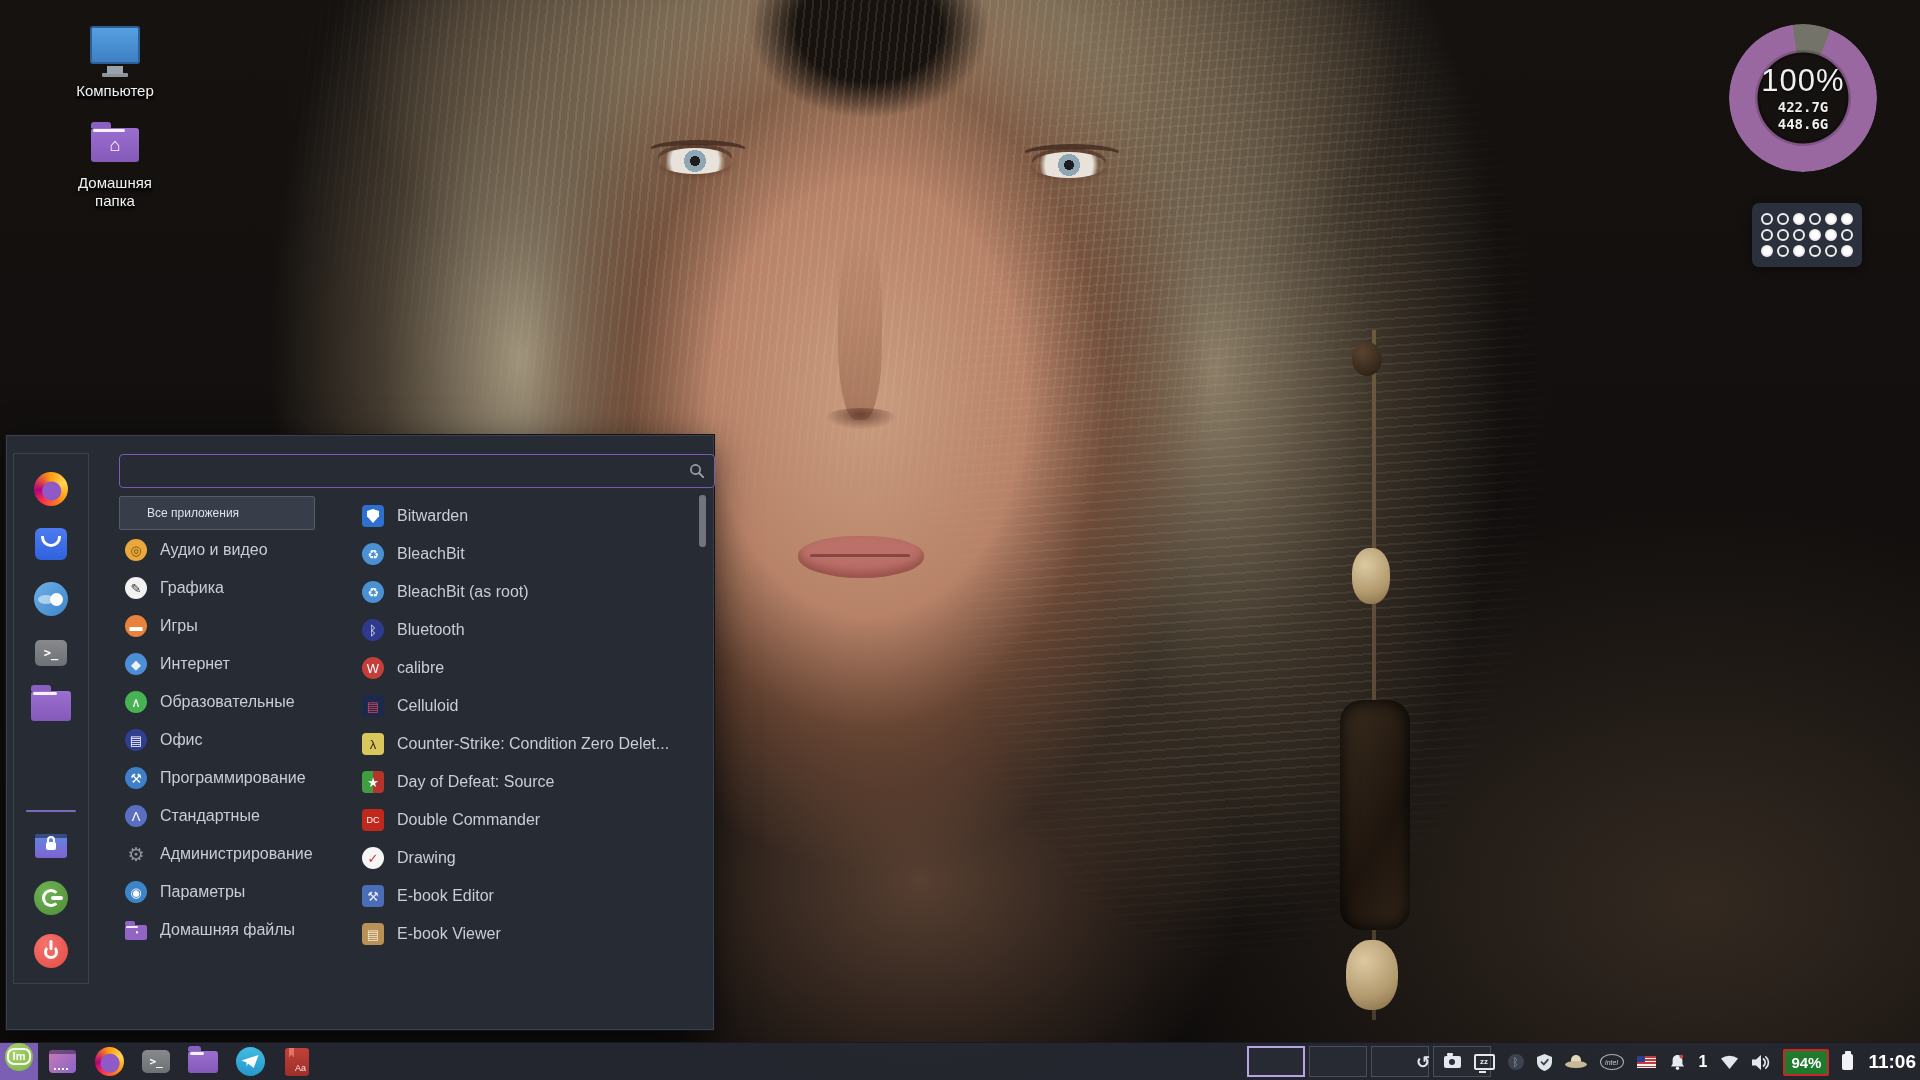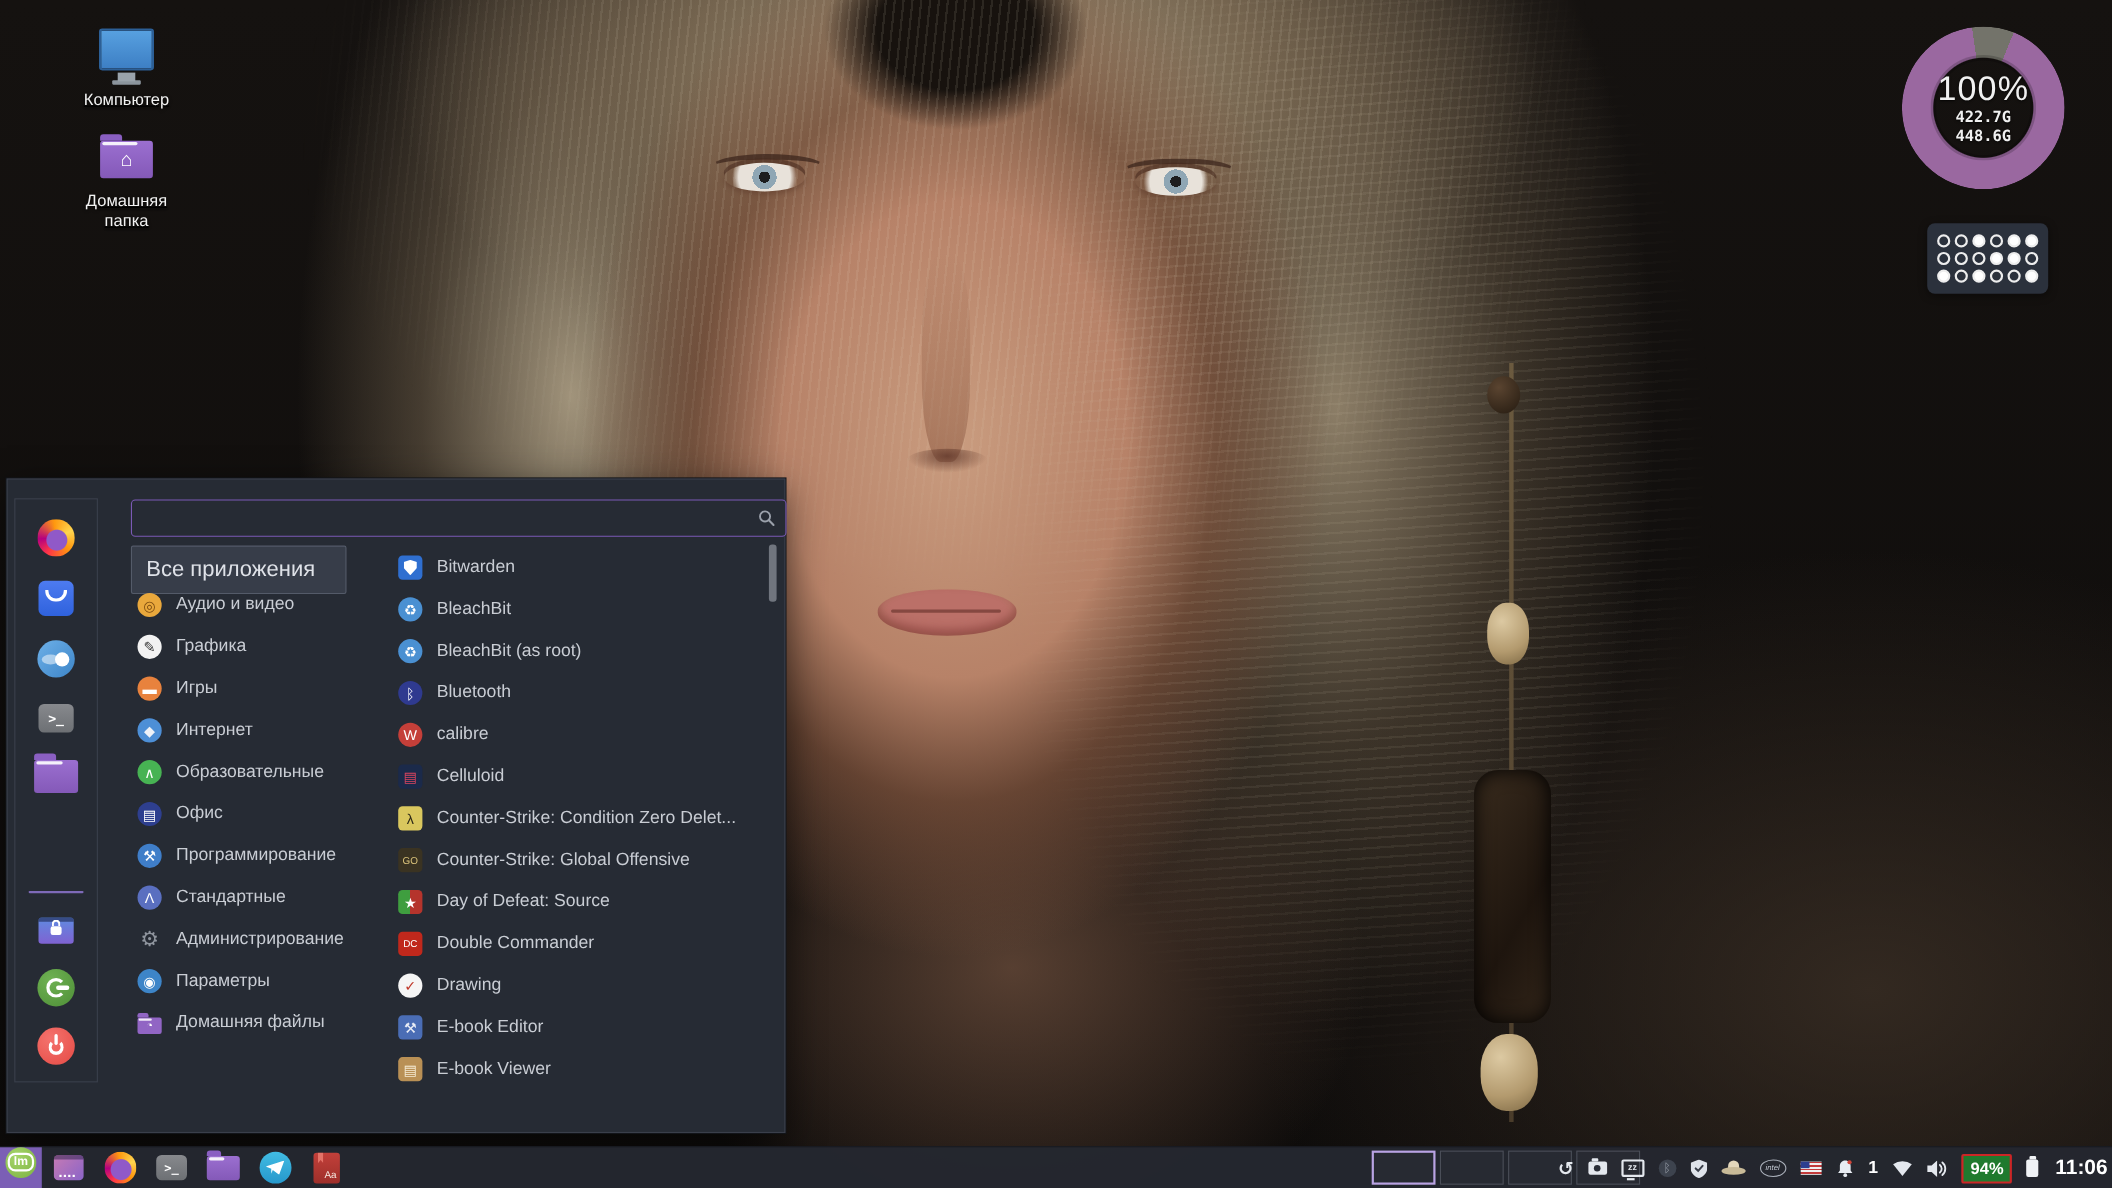--- a/index.html
+++ b/index.html
@@ -92,21 +92,21 @@
   .ic-logout::before{content:'';position:absolute;left:8px;top:8px;width:18px;height:18px;border:3px solid #fff;border-radius:50%;border-right-color:transparent;box-sizing:border-box;}
   .ic-logout::after{content:'';position:absolute;right:5px;top:15px;width:12px;height:4px;background:#fff;border-radius:2px;}
   .ic-shutdown{position:relative;width:34px;height:34px;border-radius:50%;background:radial-gradient(circle at 35% 30%,#f4726d,#e54b45);}
   .ic-shutdown::before{content:'';position:absolute;left:10px;top:11px;width:14px;height:14px;border:3px solid #fff;border-top-color:transparent;border-radius:50%;box-sizing:border-box;}
   .ic-shutdown::after{content:'';position:absolute;left:50%;top:6px;transform:translateX(-50%);width:3px;height:10px;background:#fff;border-radius:2px;}
 
   .search-box{position:absolute;left:112px;top:18px;width:596px;height:34px;border:1px solid #7b5ab5;border-radius:4px;box-sizing:border-box;display:flex;align-items:center;background:#262b34;}
   .search-box input{flex:1;background:transparent;border:none;outline:none;color:#e0e3e8;font-size:15px;padding:0 10px;font-family:inherit;}
   .search-icon{margin-right:9px;display:flex;}
 
-  .all-apps{position:absolute;left:112px;top:60px;width:196px;height:44px;background:#373d49;border:1px solid #545b69;box-sizing:border-box;border-radius:2px;display:flex;align-items:center;padding-left:13px;color:#dfe2e8;font-size:20px;cursor:pointer;}
+  .all-apps{position:absolute;left:112px;top:60px;width:196px;height:34px;background:#373d49;border:1px solid #545b69;box-sizing:border-box;border-radius:2px;display:flex;align-items:center;padding-left:27px;color:#dfe2e8;font-size:12px;cursor:pointer;}
   .cat-list{position:absolute;left:112px;top:95px;width:230px;}
   .app-list{position:absolute;left:344px;top:61px;width:352px;}
   .menu-row{display:flex;align-items:center;gap:13px;height:38px;padding-left:6px;color:#c9cdd4;font-size:16px;cursor:pointer;white-space:nowrap;}
   .app-list .menu-row{padding-left:11px;}
   .mi{position:relative;width:22px;height:22px;display:flex;align-items:center;justify-content:center;flex:none;}
   .mi.circle{border-radius:50%;}
   .mi.square{border-radius:4px;}
   .mi.shield{border-radius:4px;}
   .mi i{font-style:normal;font-size:13px;line-height:1;}
   .mi.none i{font-size:19px;}
@@ -378,26 +378,20 @@
           <span class="mi square" style="background: rgb(27, 42, 74);">
             <i style="color: rgb(217, 69, 95);">▤</i>
           </span>
           <span>Celluloid</span>
         </div>
         <div class="menu-row">
           <span class="mi square" style="background: rgb(217, 199, 94);">
             <i style="color: rgb(46, 42, 24);">λ</i>
           </span>
           <span>Counter-Strike: Condition Zero Delet...</span>
-        </div>
-        <div class="menu-row">
-          <span class="mi square" style="background: rgb(58, 51, 34);">
-            <i style="color: rgb(217, 194, 122); font-size: 9px;">GO</i>
-          </span>
-          <span>Counter-Strike: Global Offensive</span>
         </div>
         <div class="menu-row">
           <span class="mi square" style="background: linear-gradient(90deg, rgb(63, 158, 63) 50%, rgb(181, 52, 44) 50%);">
             <i style="color: rgb(255, 255, 255);">★</i>
           </span>
           <span>Day of Defeat: Source</span>
         </div>
         <div class="menu-row">
           <span class="mi square" style="background: rgb(192, 40, 28);">
             <i style="color: rgb(255, 255, 255); font-size: 9px;">DC</i>

